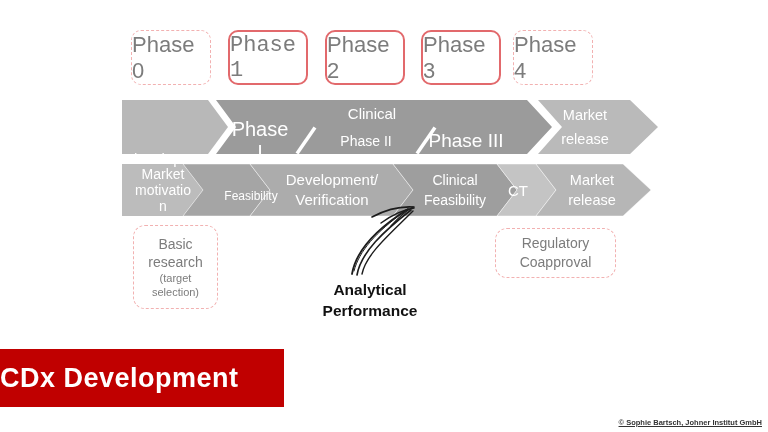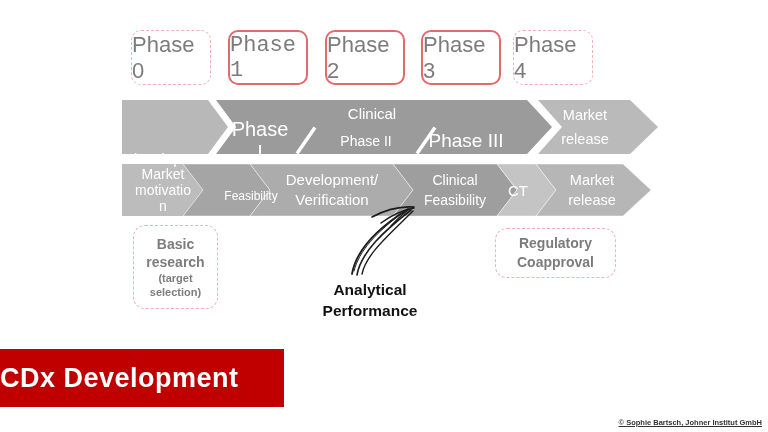--- a/index.html
+++ b/index.html
@@ -40,21 +40,21 @@
   .l-feasibility{left:207px;top:164px;width:64px;height:52px;font-size:12px;padding-top:12px;box-sizing:border-box;margin-left:12px;}
   .l-dev{left:258px;top:164px;width:148px;height:52px;font-size:15px;line-height:20px;}
   .l-clinval{left:405px;top:164px;width:100px;height:52px;font-size:14px;line-height:20px;}
   .l-ct{left:498px;top:164px;width:40px;height:52px;font-size:15px;}
   .l-market3{left:548px;top:164px;width:88px;height:52px;font-size:14.5px;line-height:20px;}
 
   
   .note-box{
     position:absolute;border:1.5px dashed #f2b1b1;border-radius:12px;background:#fff;
     display:flex;flex-direction:column;align-items:center;justify-content:center;
-    color:#7c7c7c;text-align:center;box-sizing:border-box;font-weight:bold;
+    color:#7c7c7c;text-align:center;box-sizing:border-box;
   }
   .n-basic{left:133px;top:225px;width:85px;height:84px;font-size:14px;line-height:18px;}
   .n-basic .small{font-size:11px;line-height:14px;}
   .n-reg{left:495px;top:228px;width:121px;height:50px;font-size:14px;line-height:19px;}
 
   .n-analytical{
     position:absolute;left:305px;top:277px;width:130px;height:46px;
     display:flex;flex-direction:column;align-items:center;justify-content:center;
     color:#111;font-size:15.5px;line-height:21px;font-weight:600;text-align:center;
   }

